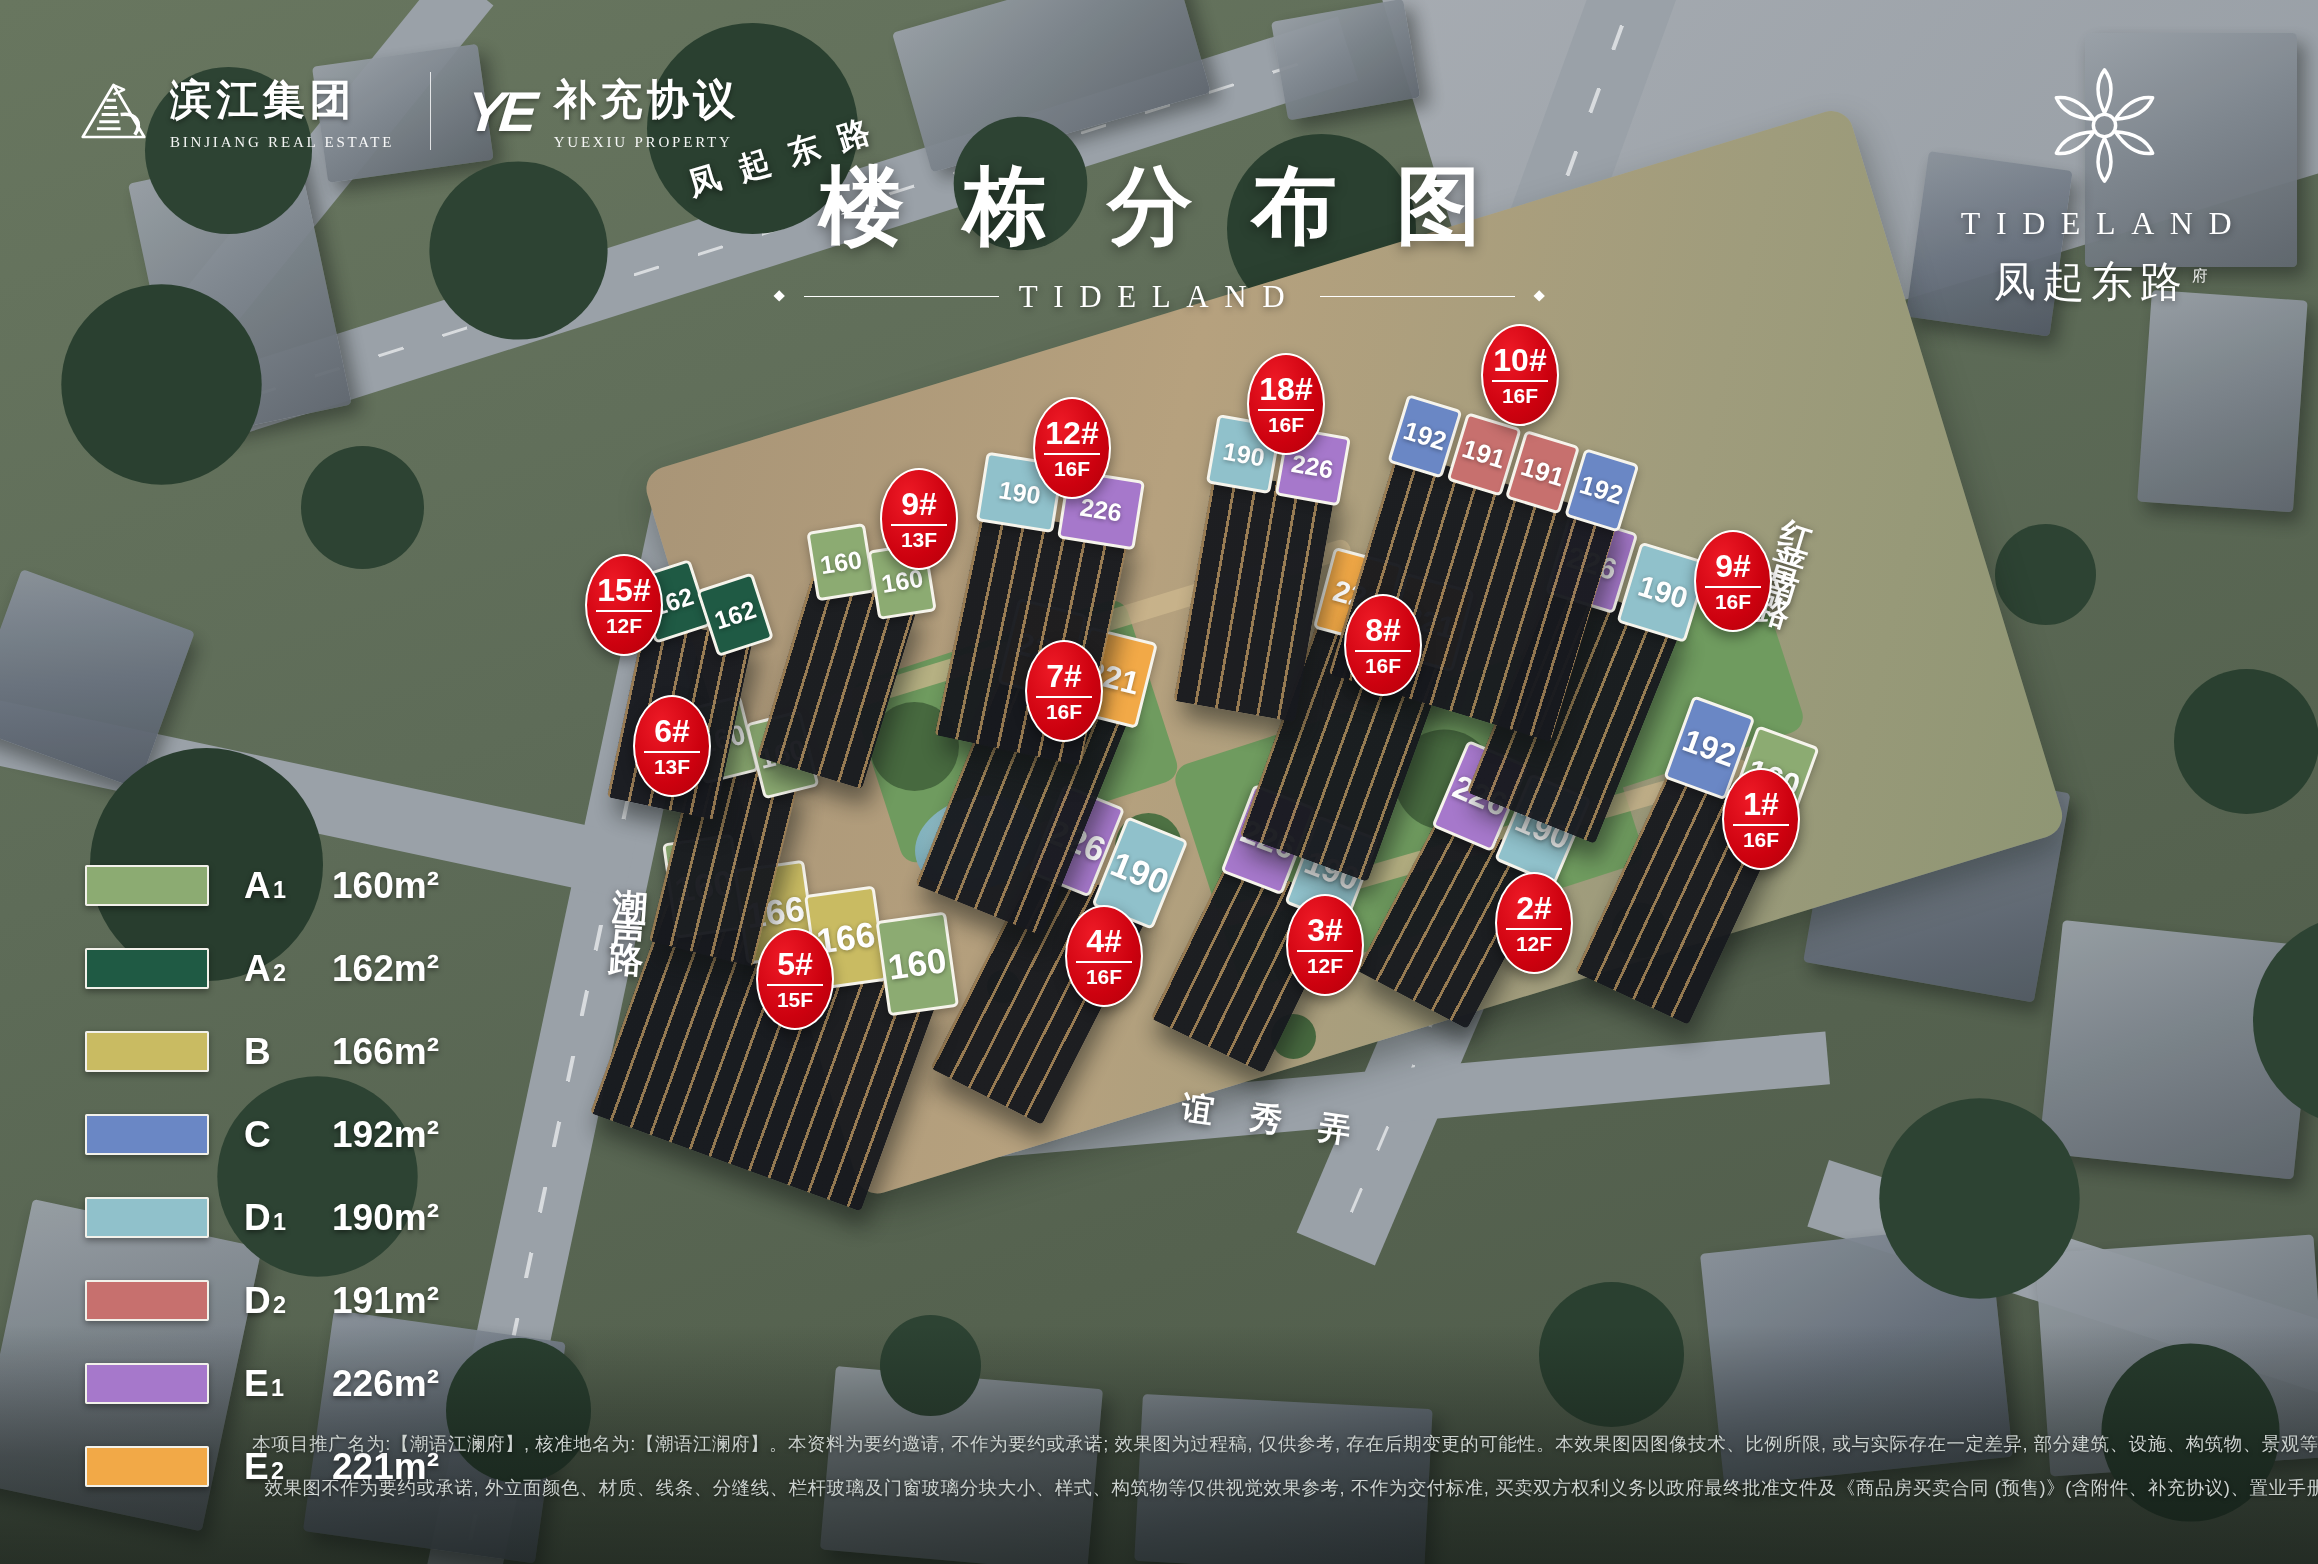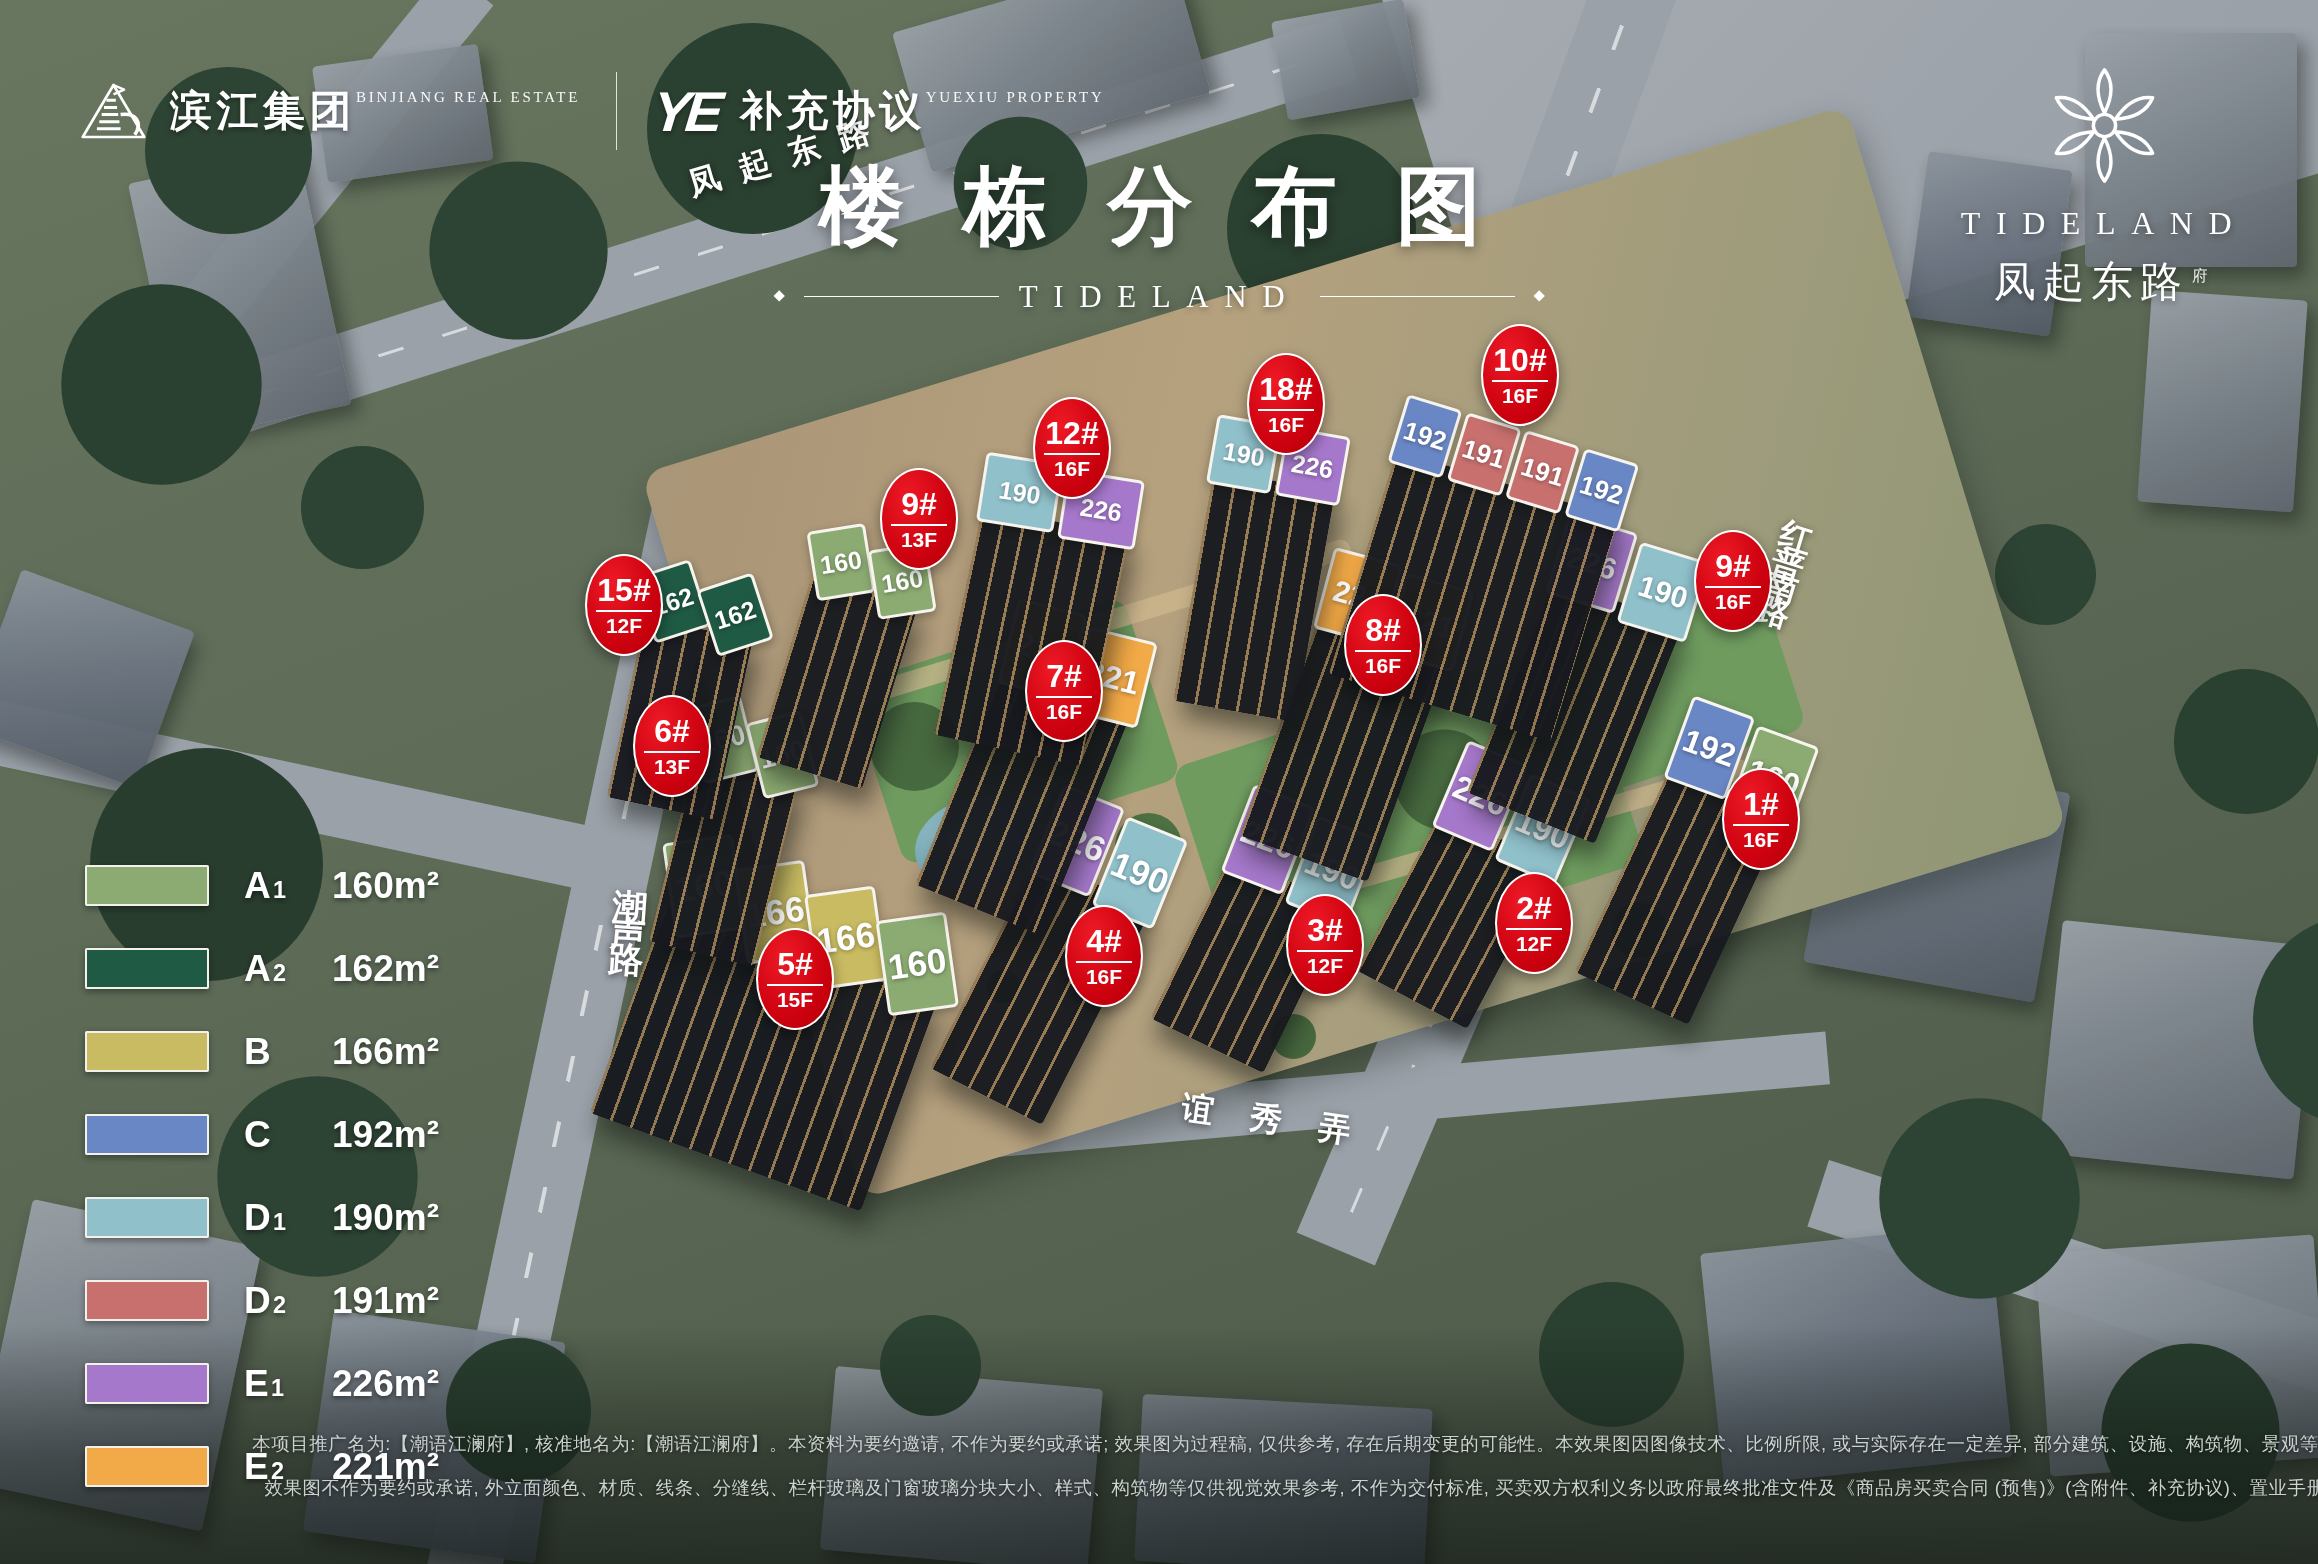--- a/index.html
+++ b/index.html
@@ -31,21 +31,21 @@
         transform-origin:0 0;border-radius:22px;z-index:5;
         background:linear-gradient(120deg,#a99577 0%,#b6a17e 35%,#9f9c7c 70%,#8f9674 100%);box-shadow:0 16.7px 33px rgba(20,26,20,.35);}
   .lawn{position:absolute;border-radius:16.7px;transform-origin:0 0;z-index:6;background:#6f9b5f;}
   .path{position:absolute;height:20px;border-radius:10px;transform-origin:0 0;z-index:6;background:#cdb88f;opacity:.75;}
   .pond{position:absolute;left:914px;top:797px;width:128px;height:92px;border-radius:50%;z-index:7;
         transform:rotate(-15deg);background:radial-gradient(circle at 40% 40%,#a5cdd8,#6fa3b5 75%);opacity:.95;}
   .bottom-shade{position:absolute;left:0;right:0;bottom:0;height:240px;z-index:25;
         background:linear-gradient(180deg,rgba(18,26,22,0) 0%,rgba(14,20,17,.45) 55%,rgba(10,16,13,.62) 100%);}
   
   .logos{position:absolute;left:78px;top:72px;display:flex;align-items:center;gap:21px;z-index:50;color:#fff;}
-  .logo-txt{display:flex;flex-direction:row;text-align:right;}
+  .logo-txt{display:flex;flex-direction:column;}
   .logo-cn{font-size:42px;font-weight:700;letter-spacing:4.5px;text-shadow:0 1.7px 5.6px rgba(0,0,0,.4);}
   .logo-en{font-size:15px;letter-spacing:2.8px;margin-top:5.6px;opacity:.95;font-family:"Liberation Serif","DejaVu Serif",serif;}
   .logo-div{width:1.7px;height:78px;background:rgba(255,255,255,.8);margin:0 14.5px;}
   .ye-mono{font-size:56px;font-weight:900;font-style:italic;letter-spacing:-4.5px;transform:skewX(-6deg);text-shadow:0 1.7px 5.6px rgba(0,0,0,.4);}
   .title-wrap{position:absolute;left:0;right:0;top:149px;z-index:50;display:flex;flex-direction:column;align-items:center;color:#fff;}
   .title-cn{font-family:"Liberation Serif","DejaVu Serif",serif;font-size:85px;font-weight:700;
         letter-spacing:19px;text-shadow:0 3.3px 12.3px rgba(0,0,0,.45);white-space:nowrap;}
   .title-sub{display:flex;align-items:center;gap:20px;margin-top:14.5px;}
   .t-rule{width:195px;height:1.7px;background:#fff;position:relative;}
   .t-dia{width:8.4px;height:8.4px;background:#fff;transform:rotate(45deg);}

